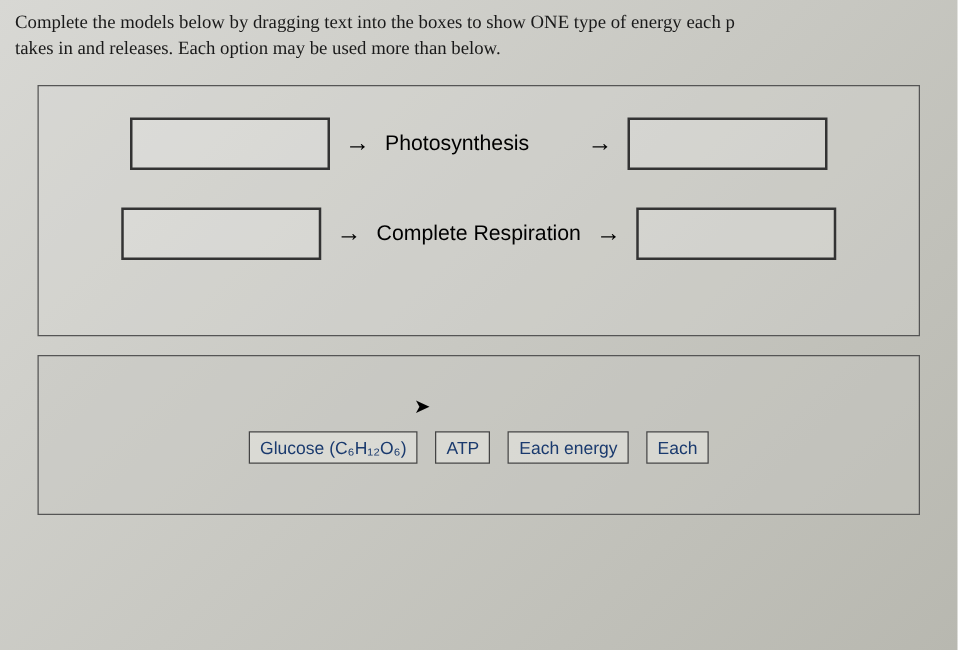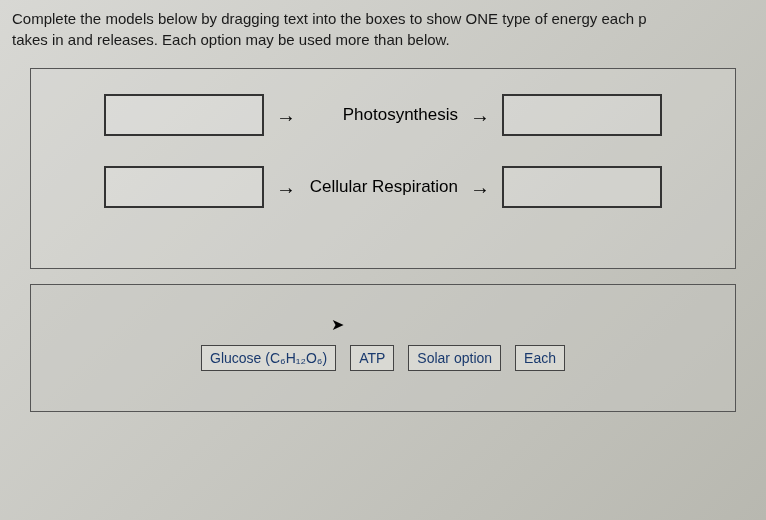--- a/index.html
+++ b/index.html
@@ -13,20 +13,21 @@
       width: 766px;
       height: 520px;
       overflow: hidden;
       position: relative;
     }
     .instructions {
       padding: 8px 12px;
       font-size: 15px;
       color: #1a1a1a;
       line-height: 1.4;
+      font-family: Liberation Serif, serif;
     }
     .diagram-container {
       margin: 10px 30px 15px 30px;
       border: 1px solid #555;
       background: rgba(220, 220, 215, 0.3);
       padding: 25px 20px 30px 20px;
     }
     .process-row {
       display: flex;
       align-items: center;
@@ -42,21 +43,21 @@
     }
     .arrow {
       font-size: 20px;
       font-weight: bold;
       color: #000;
       padding: 0 4px;
     }
     .process-label {
       font-size: 17px;
       color: #000;
-      text-align: right;
+      text-align: left;
       min-width: 150px;
       white-space: nowrap;
     }
     .options-container {
       margin: 0 30px;
       border: 1px solid #555;
       background: rgba(200, 200, 195, 0.4);
       padding: 60px 20px 40px 20px;
       text-align: center;
       position: relative;
@@ -97,28 +98,28 @@
     <div class="drop-box"></div>
     <span class="arrow">→</span>
     <span class="process-label">Photosynthesis</span>
     <span class="arrow">→</span>
     <div class="drop-box"></div>
   </div>
 
   <div class="process-row">
     <div class="drop-box"></div>
     <span class="arrow">→</span>
-    <span class="process-label">Cellular Respiration</span>
+    <span class="process-label">Complete Respiration</span>
     <span class="arrow">→</span>
     <div class="drop-box"></div>
   </div>
 
 </div>
 
 <div class="options-container">
   <span class="cursor-arrow">➤</span>
   <div class="options-row">
     <div class="option-item">Glucose (C₆H₁₂O₆)</div>
     <div class="option-item">ATP</div>
-    <div class="option-item">Solar option</div>
+    <div class="option-item">Each energy</div>
     <div class="option-item">Each</div>
   </div>
 </div>
 
 </body></html>

